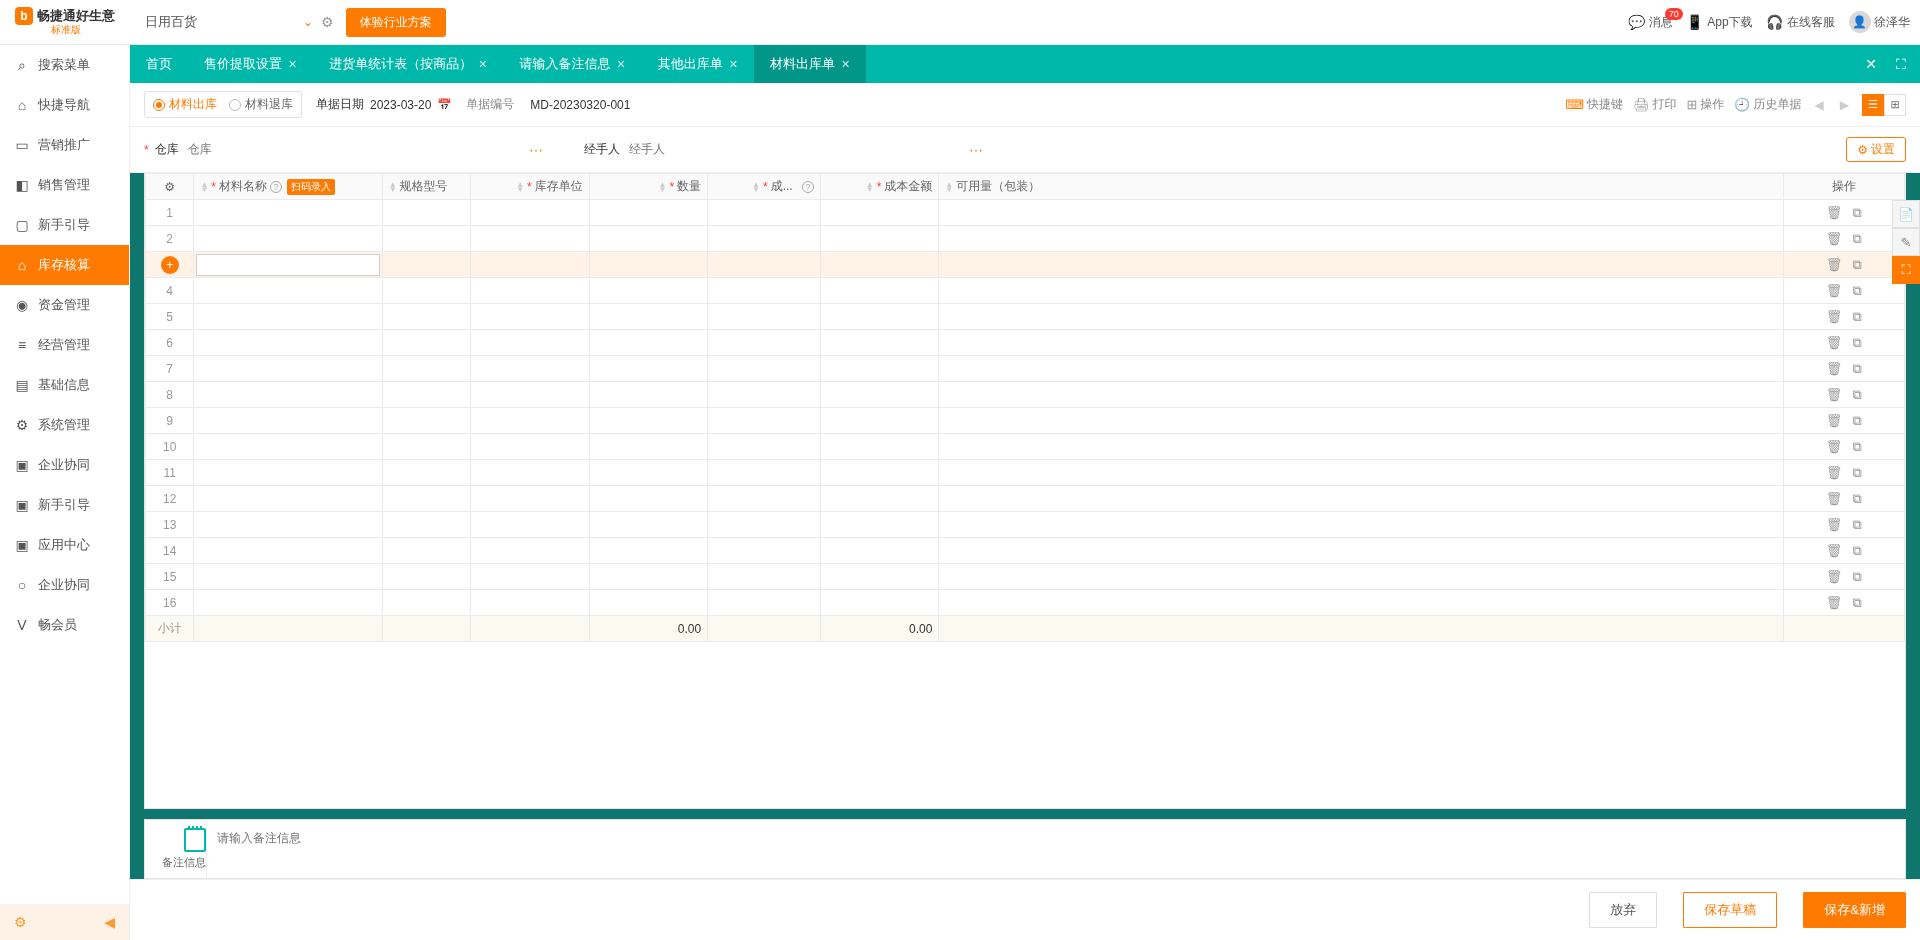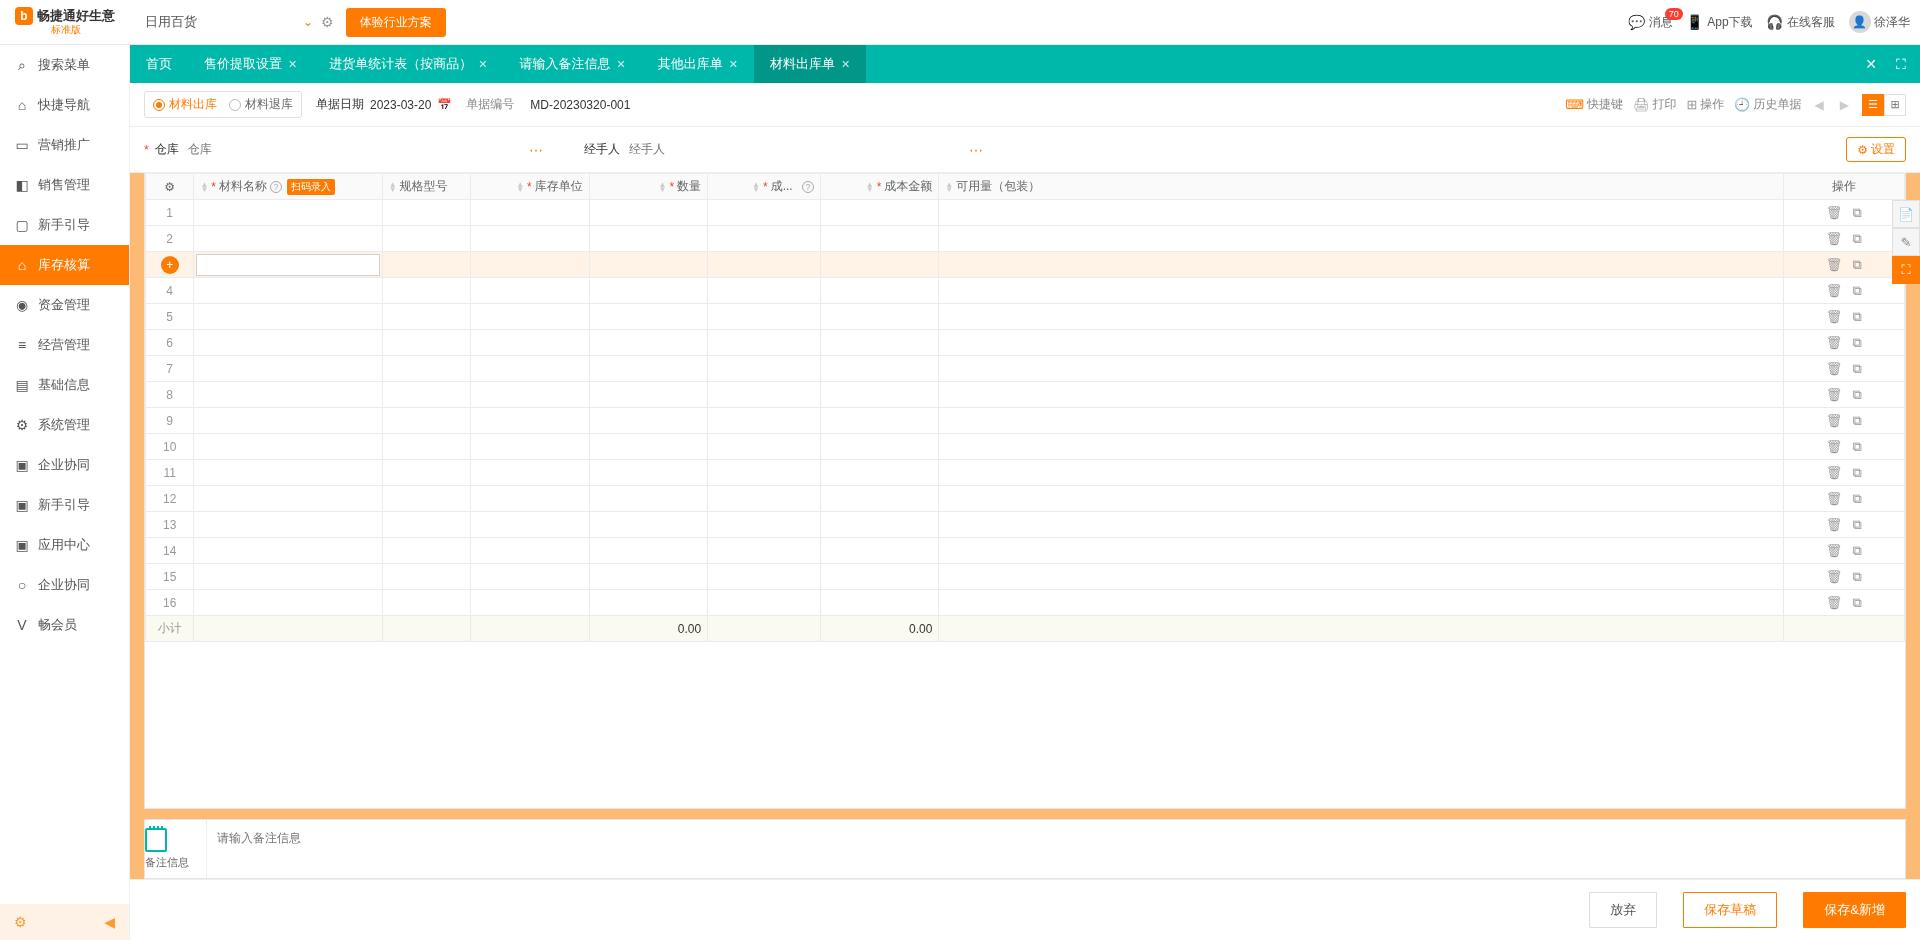--- a/index.html
+++ b/index.html
@@ -28,21 +28,21 @@
 
 
 .sidebar { width: 130px; background: #fff; border-right: 1px solid #eee; display: flex; flex-direction: column; }
 .side-item { display: flex; align-items: center; gap: 8px; padding: 11px 14px; font-size: 13px; color: #555; cursor: pointer; }
 .side-item.active { background: #ff7a00; color: #fff; }
 .side-icon { width: 16px; text-align: center; font-size: 14px; }
 .side-footer { margin-top: auto; display: flex; align-items: center; justify-content: space-between; padding: 10px 14px; color: #ff9a33; background: #fef2e6; }
 .side-footer span { font-size: 14px; cursor: pointer; }
 
 
-.main { flex: 1; background: #fdba74; display: flex; flex-direction: column; overflow: hidden; position: relative; }
+.main { flex: 1; background: #0f766e; display: flex; flex-direction: column; overflow: hidden; position: relative; }
 
 
 .tab-bar { height: 38px; background: #00b8a9; display: flex; align-items: stretch; color: #fff; font-size: 13px; }
 .tab { padding: 0 16px; display: flex; align-items: center; gap: 6px; cursor: pointer; white-space: nowrap; }
 .tab.active { background: #009688; }
 .tab-close { font-size: 11px; color: rgba(255,255,255,0.8); cursor: pointer; }
 .tab-bar-right { margin-left: auto; display: flex; align-items: center; gap: 4px; padding-right: 6px; }
 .tbr-btn { width: 26px; height: 26px; display: flex; align-items: center; justify-content: center; cursor: pointer; color: #fff; font-size: 14px; }
 
 
@@ -97,21 +97,21 @@
 tr.highlight td { background: #fff2e6; }
 .add-circle { width: 18px; height: 18px; background: #ff7a00; border-radius: 50%; display: inline-flex; align-items: center; justify-content: center; color: #fff; font-size: 12px; cursor: pointer; }
 .cell-input { width: calc(100% - 4px); height: 22px; border: 1px solid #d0d0d0; margin: 1px 2px; outline: none; background: #fff; padding: 0 4px; }
 .op-icons { display: flex; gap: 10px; justify-content: center; color: #999; font-size: 13px; }
 .op-icons span { cursor: pointer; }
 tr.subtotal td { background: #fafaf0; font-weight: 500; }
 .num-right { text-align: right; padding-right: 6px; }
 
 
 .remarks { margin: 10px 14px 0 14px; background: #fff; border: 1px solid #e6e6e6; display: flex; align-items: stretch; min-height: 60px; }
-.remarks-left { width: 62px; display: flex; flex-direction: column; align-items: flex-start; justify-content: center; gap: 3px; border-right: 1px solid #eee; color: #00b8a9; }
+.remarks-left { width: 62px; display: flex; flex-direction: column; align-items: flex-end; justify-content: center; gap: 3px; border-right: 1px solid #eee; color: #00b8a9; }
 .remarks-left .notepad { width: 22px; height: 24px; border: 2px solid #00b8a9; border-radius: 2px; position: relative; }
 .remarks-left .notepad::before { content: ""; position: absolute; top: -4px; left: 2px; right: 2px; height: 3px; border-top: 2px dotted #00b8a9; }
 .remarks-input { flex: 1; border: none; resize: none; padding: 10px; font-size: 12px; color: #999; outline: none; font-family: Liberation Mono, monospace; }
 
 
 .footer { margin-top: auto; padding: 12px 14px; display: flex; justify-content: flex-end; gap: 10px; background: #fff; border-top: 1px solid #eee; }
 .btn { padding: 8px 20px; font-size: 13px; border-radius: 1px; cursor: pointer; border: 1px solid #ddd; background: #fff; color: #555; margin-left: 16px; }
 .btn.outline-orange { border-color: #ff7a00; color: #ff7a00; }
 .btn.solid-orange { background: #ff7a00; border-color: #ff7a00; color: #fff; }
 

